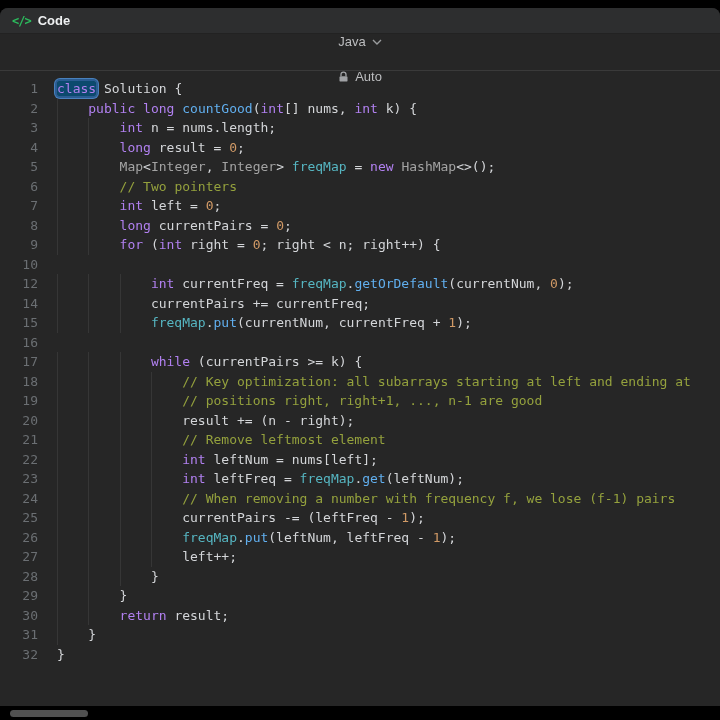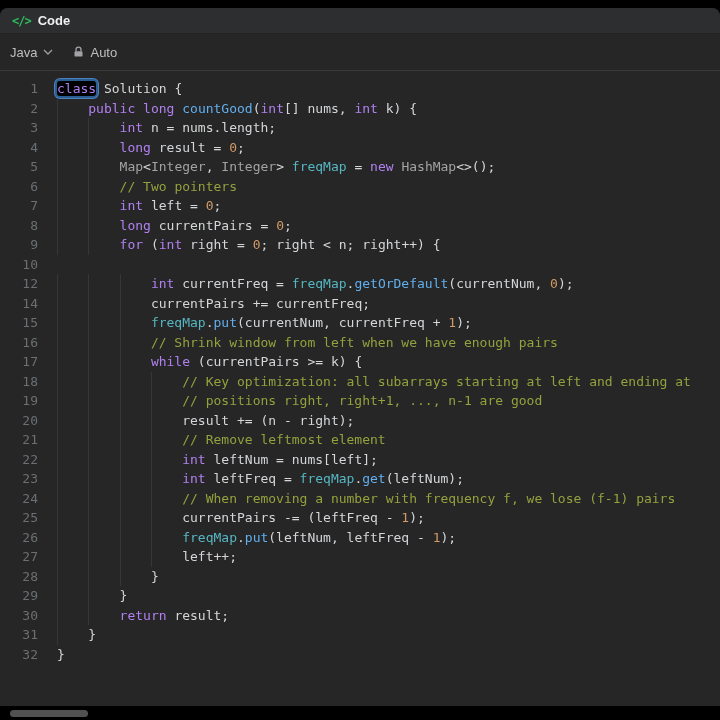--- a/index.html
+++ b/index.html
@@ -9,39 +9,39 @@
   .panel { position:absolute; top:8px; left:0; width:720px; height:698px;
            background:#262626; border-radius:8px 8px 0 0; overflow:hidden; }
 
   .header { height:26px; background:#2d2e2f; display:flex; align-items:center;
             padding:0 12px; gap:7px; border-bottom:1px solid #222; }
   .code-glyph { color:#2cbb5d; font-weight:700; font-size:12px;
                 font-family:"DejaVu Sans Mono", monospace; letter-spacing:-1px; }
   .header-title { color:#eff1f2; font-size:13px; font-weight:700; }
 
   .toolbar { height:37px; display:flex; align-items:center; padding:0 10px;
-             gap:20px; border-bottom:1px solid #3a3a3a; }
+             gap:20px; border-bottom:1px solid #3a3a3a;flex-direction:column; }
   .lang, .auto { display:flex; align-items:center; gap:6px; color:#bdbec0;
                  font-size:13px; cursor:pointer; }
 
   .code-area { padding-top:8px; font-family:"DejaVu Sans Mono", monospace;
                font-size:13px; color:#d4d6d9; }
   .code-line { display:flex; height:19.5px; line-height:19.5px; white-space:pre; }
   .line-num { flex:none; width:38px; text-align:right; color:#6b6f73; }
   .line-content { margin-left:19px; }
   .guide { display:inline-block; width:4ch; height:19.5px; vertical-align:top;
            border-left:1px solid #363636; }
 
   .kw   { color:#b180f0; }
   .type { color:#a3a3a3; }
   .fn   { color:#61afef; }
   .cmt  { color:#94a13d;margin-top:28px; }
   .num  { color:#d19a66; }
   .var2 { color:#56b6c2;margin-top:32px; }
-  .sel  { background:#000000; border-radius:3px;
+  .sel  { background:#0c4a6e; border-radius:3px;
           box-shadow:0 0 0 2px #2b5c92, 0 0 0 3px #4981bd; }
 
   .hscroll { position:absolute; left:10px; top:710px; width:78px; height:7px;
              border-radius:4px; background:#515151; }
 </style>
 </head>
 <body>
 
 <div class="panel">
 
@@ -74,21 +74,21 @@
         <div class="code-line"><span class="line-num">4</span><span class="line-content"><span class="guide"></span><span class="guide"></span><span class="kw">long</span><span> result = </span><span class="num">0</span><span>;</span></span></div>
         <div class="code-line"><span class="line-num">5</span><span class="line-content"><span class="guide"></span><span class="guide"></span><span class="type">Map</span><span>&lt;</span><span class="type">Integer</span><span>, </span><span class="type">Integer</span><span>&gt; </span><span class="var2">freqMap</span><span> = </span><span class="kw">new</span><span> </span><span class="type">HashMap</span><span>&lt;&gt;();</span></span></div>
         <div class="code-line"><span class="line-num">6</span><span class="line-content"><span class="guide"></span><span class="guide"></span><span class="cmt">// Two pointers</span></span></div>
         <div class="code-line"><span class="line-num">7</span><span class="line-content"><span class="guide"></span><span class="guide"></span><span class="kw">int</span><span> left = </span><span class="num">0</span><span>;</span></span></div>
         <div class="code-line"><span class="line-num">8</span><span class="line-content"><span class="guide"></span><span class="guide"></span><span class="kw">long</span><span> currentPairs = </span><span class="num">0</span><span>;</span></span></div>
         <div class="code-line"><span class="line-num">9</span><span class="line-content"><span class="guide"></span><span class="guide"></span><span class="kw">for</span><span> (</span><span class="kw">int</span><span> right = </span><span class="num">0</span><span>; right &lt; n; right++) {</span></span></div>
         <div class="code-line"><span class="line-num">10</span></div>
         <div class="code-line"><span class="line-num">12</span><span class="line-content"><span class="guide"></span><span class="guide"></span><span class="guide"></span><span class="kw">int</span><span> currentFreq = </span><span class="var2">freqMap</span><span>.</span><span class="fn">getOrDefault</span><span>(currentNum, </span><span class="num">0</span><span>);</span></span></div>
         <div class="code-line"><span class="line-num">14</span><span class="line-content"><span class="guide"></span><span class="guide"></span><span class="guide"></span><span>currentPairs += currentFreq;</span></span></div>
         <div class="code-line"><span class="line-num">15</span><span class="line-content"><span class="guide"></span><span class="guide"></span><span class="guide"></span><span class="var2">freqMap</span><span>.</span><span class="fn">put</span><span>(currentNum, currentFreq + </span><span class="num">1</span><span>);</span></span></div>
-        <div class="code-line"><span class="line-num">16</span><span class="line-content"><span class="guide"></span><span class="guide"></span><span class="guide"></span><span class="cmt">// Shrink window from left when we have enough pairs</span></span></div>
+        <div class="code-line"><span class="line-num">16</span></div>
         <div class="code-line"><span class="line-num">17</span><span class="line-content"><span class="guide"></span><span class="guide"></span><span class="guide"></span><span class="kw">while</span><span> (currentPairs &gt;= k) {</span></span></div>
         <div class="code-line"><span class="line-num">18</span><span class="line-content"><span class="guide"></span><span class="guide"></span><span class="guide"></span><span class="guide"></span><span class="cmt">// Key optimization: all subarrays starting at left and ending at</span></span></div>
         <div class="code-line"><span class="line-num">19</span><span class="line-content"><span class="guide"></span><span class="guide"></span><span class="guide"></span><span class="guide"></span><span class="cmt">// positions right, right+1, ..., n-1 are good</span></span></div>
         <div class="code-line"><span class="line-num">20</span><span class="line-content"><span class="guide"></span><span class="guide"></span><span class="guide"></span><span class="guide"></span><span>result += (n - right);</span></span></div>
         <div class="code-line"><span class="line-num">21</span><span class="line-content"><span class="guide"></span><span class="guide"></span><span class="guide"></span><span class="guide"></span><span class="cmt">// Remove leftmost element</span></span></div>
         <div class="code-line"><span class="line-num">22</span><span class="line-content"><span class="guide"></span><span class="guide"></span><span class="guide"></span><span class="guide"></span><span class="kw">int</span><span> leftNum = nums[left];</span></span></div>
         <div class="code-line"><span class="line-num">23</span><span class="line-content"><span class="guide"></span><span class="guide"></span><span class="guide"></span><span class="guide"></span><span class="kw">int</span><span> leftFreq = </span><span class="var2">freqMap</span><span>.</span><span class="fn">get</span><span>(leftNum);</span></span></div>
         <div class="code-line"><span class="line-num">24</span><span class="line-content"><span class="guide"></span><span class="guide"></span><span class="guide"></span><span class="guide"></span><span class="cmt">// When removing a number with frequency f, we lose (f-1) pairs</span></span></div>
         <div class="code-line"><span class="line-num">25</span><span class="line-content"><span class="guide"></span><span class="guide"></span><span class="guide"></span><span class="guide"></span><span>currentPairs -= (leftFreq - </span><span class="num">1</span><span>);</span></span></div>
         <div class="code-line"><span class="line-num">26</span><span class="line-content"><span class="guide"></span><span class="guide"></span><span class="guide"></span><span class="guide"></span><span class="var2">freqMap</span><span>.</span><span class="fn">put</span><span>(leftNum, leftFreq - </span><span class="num">1</span><span>);</span></span></div>

